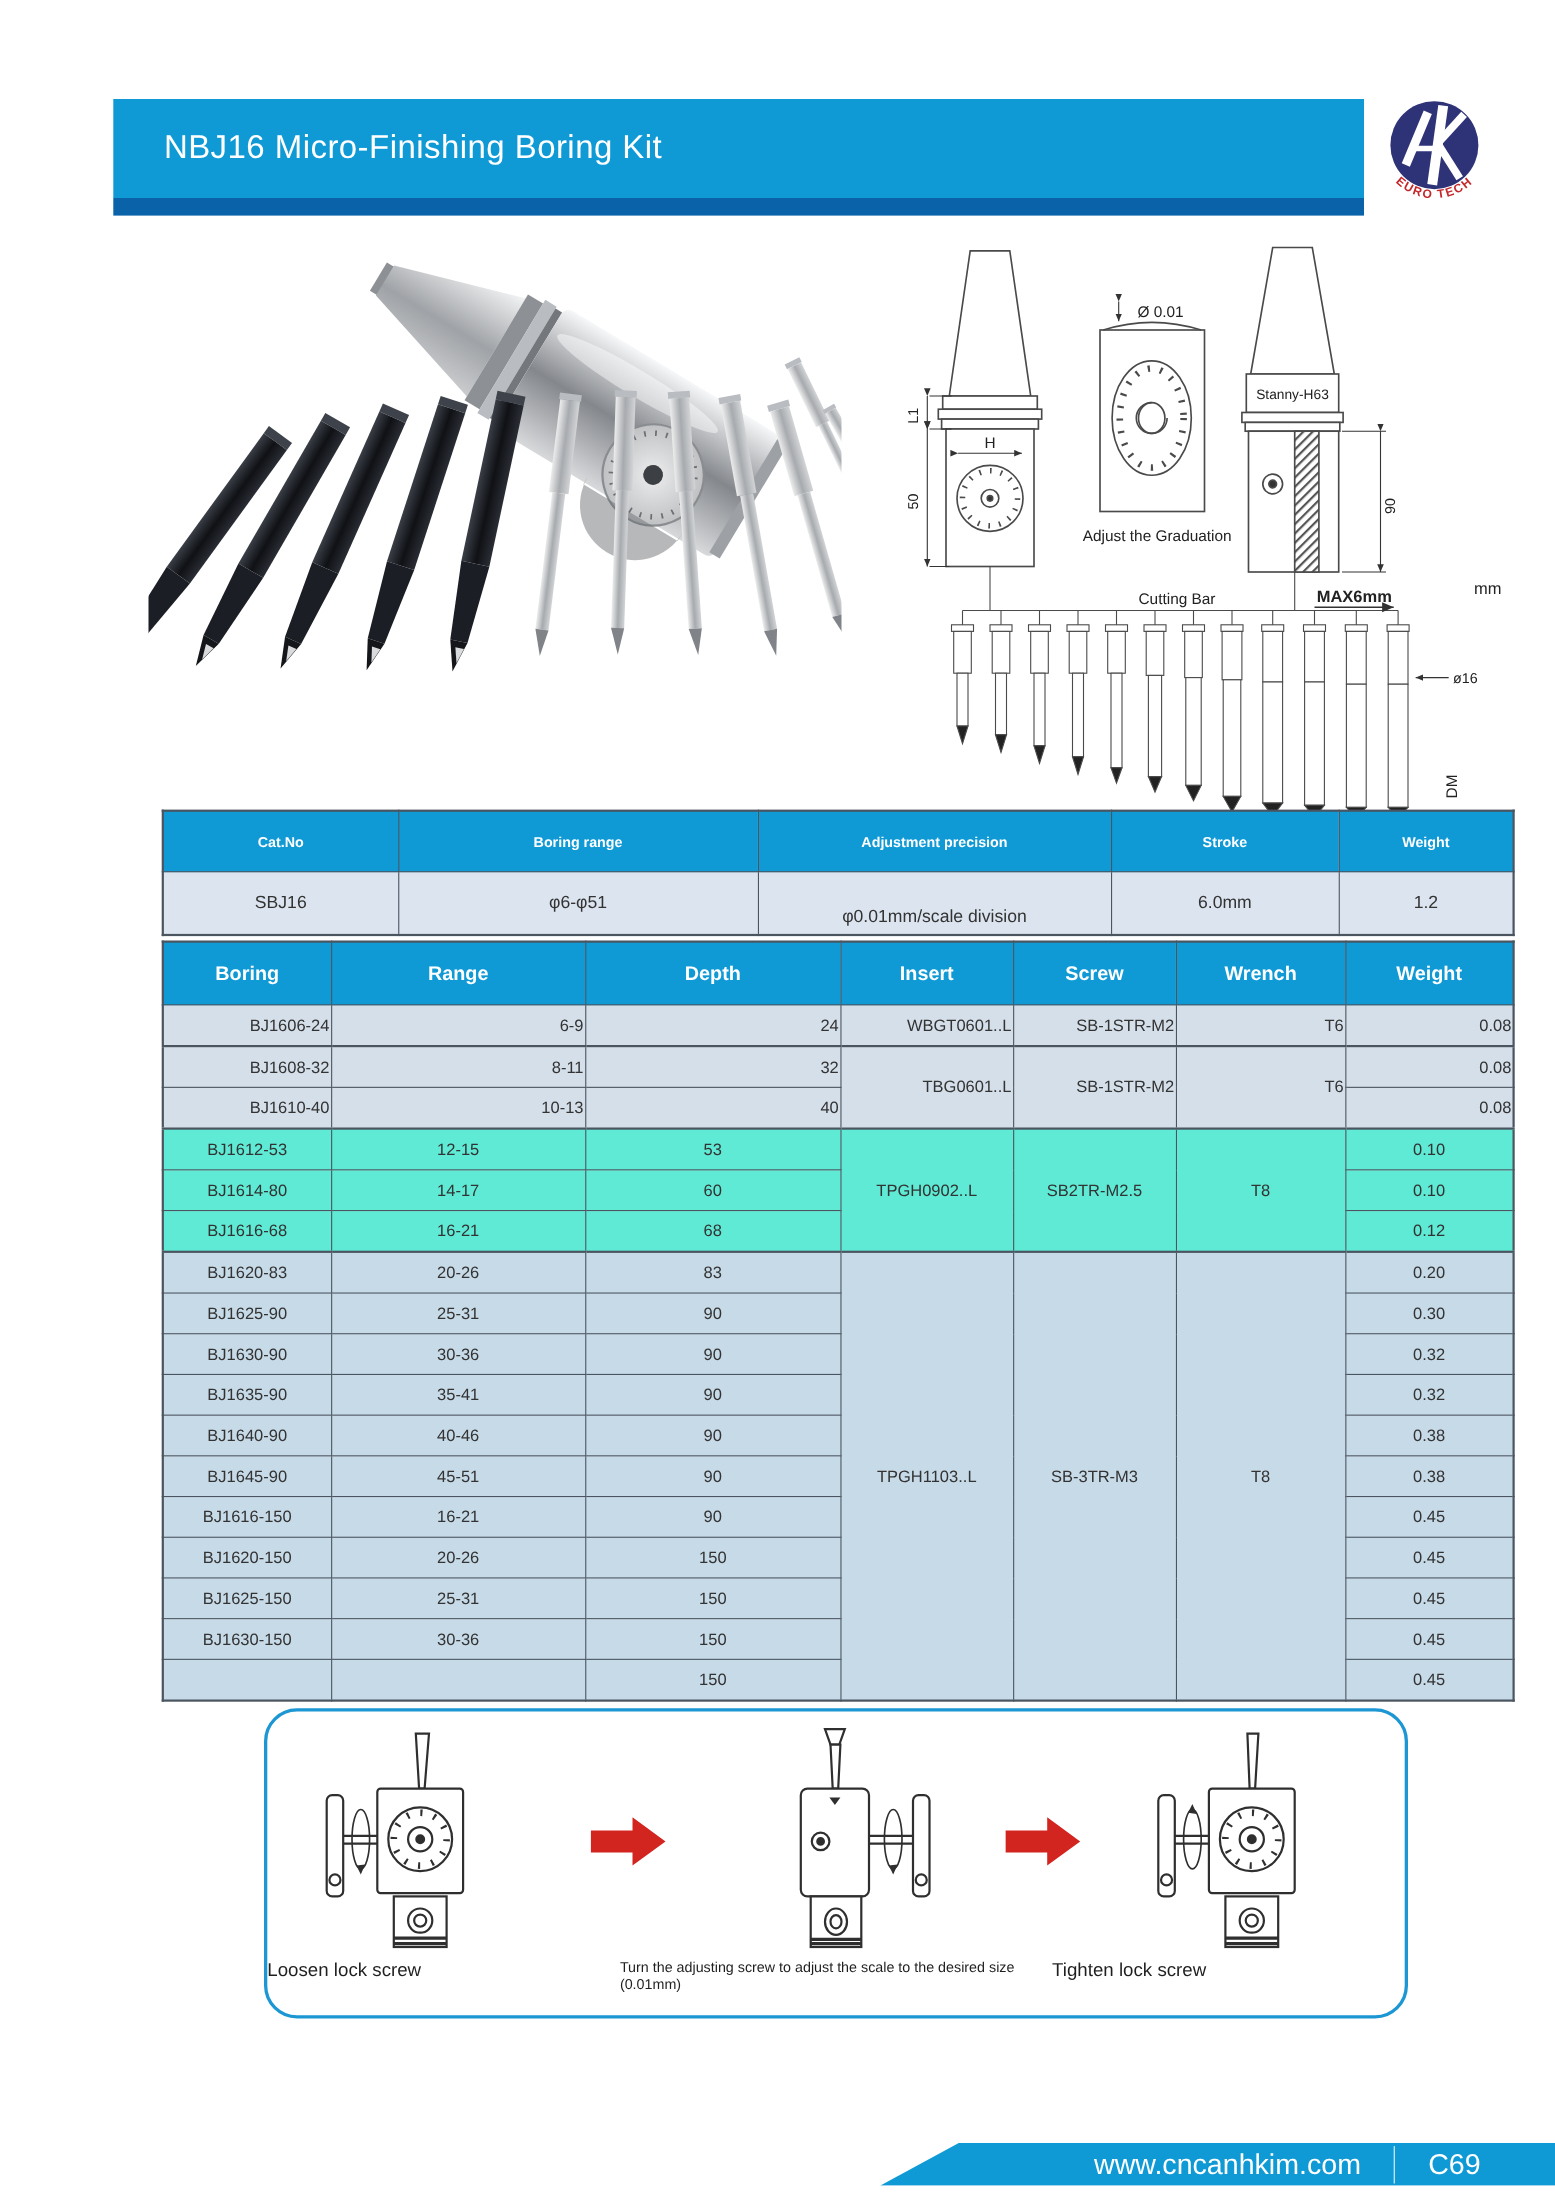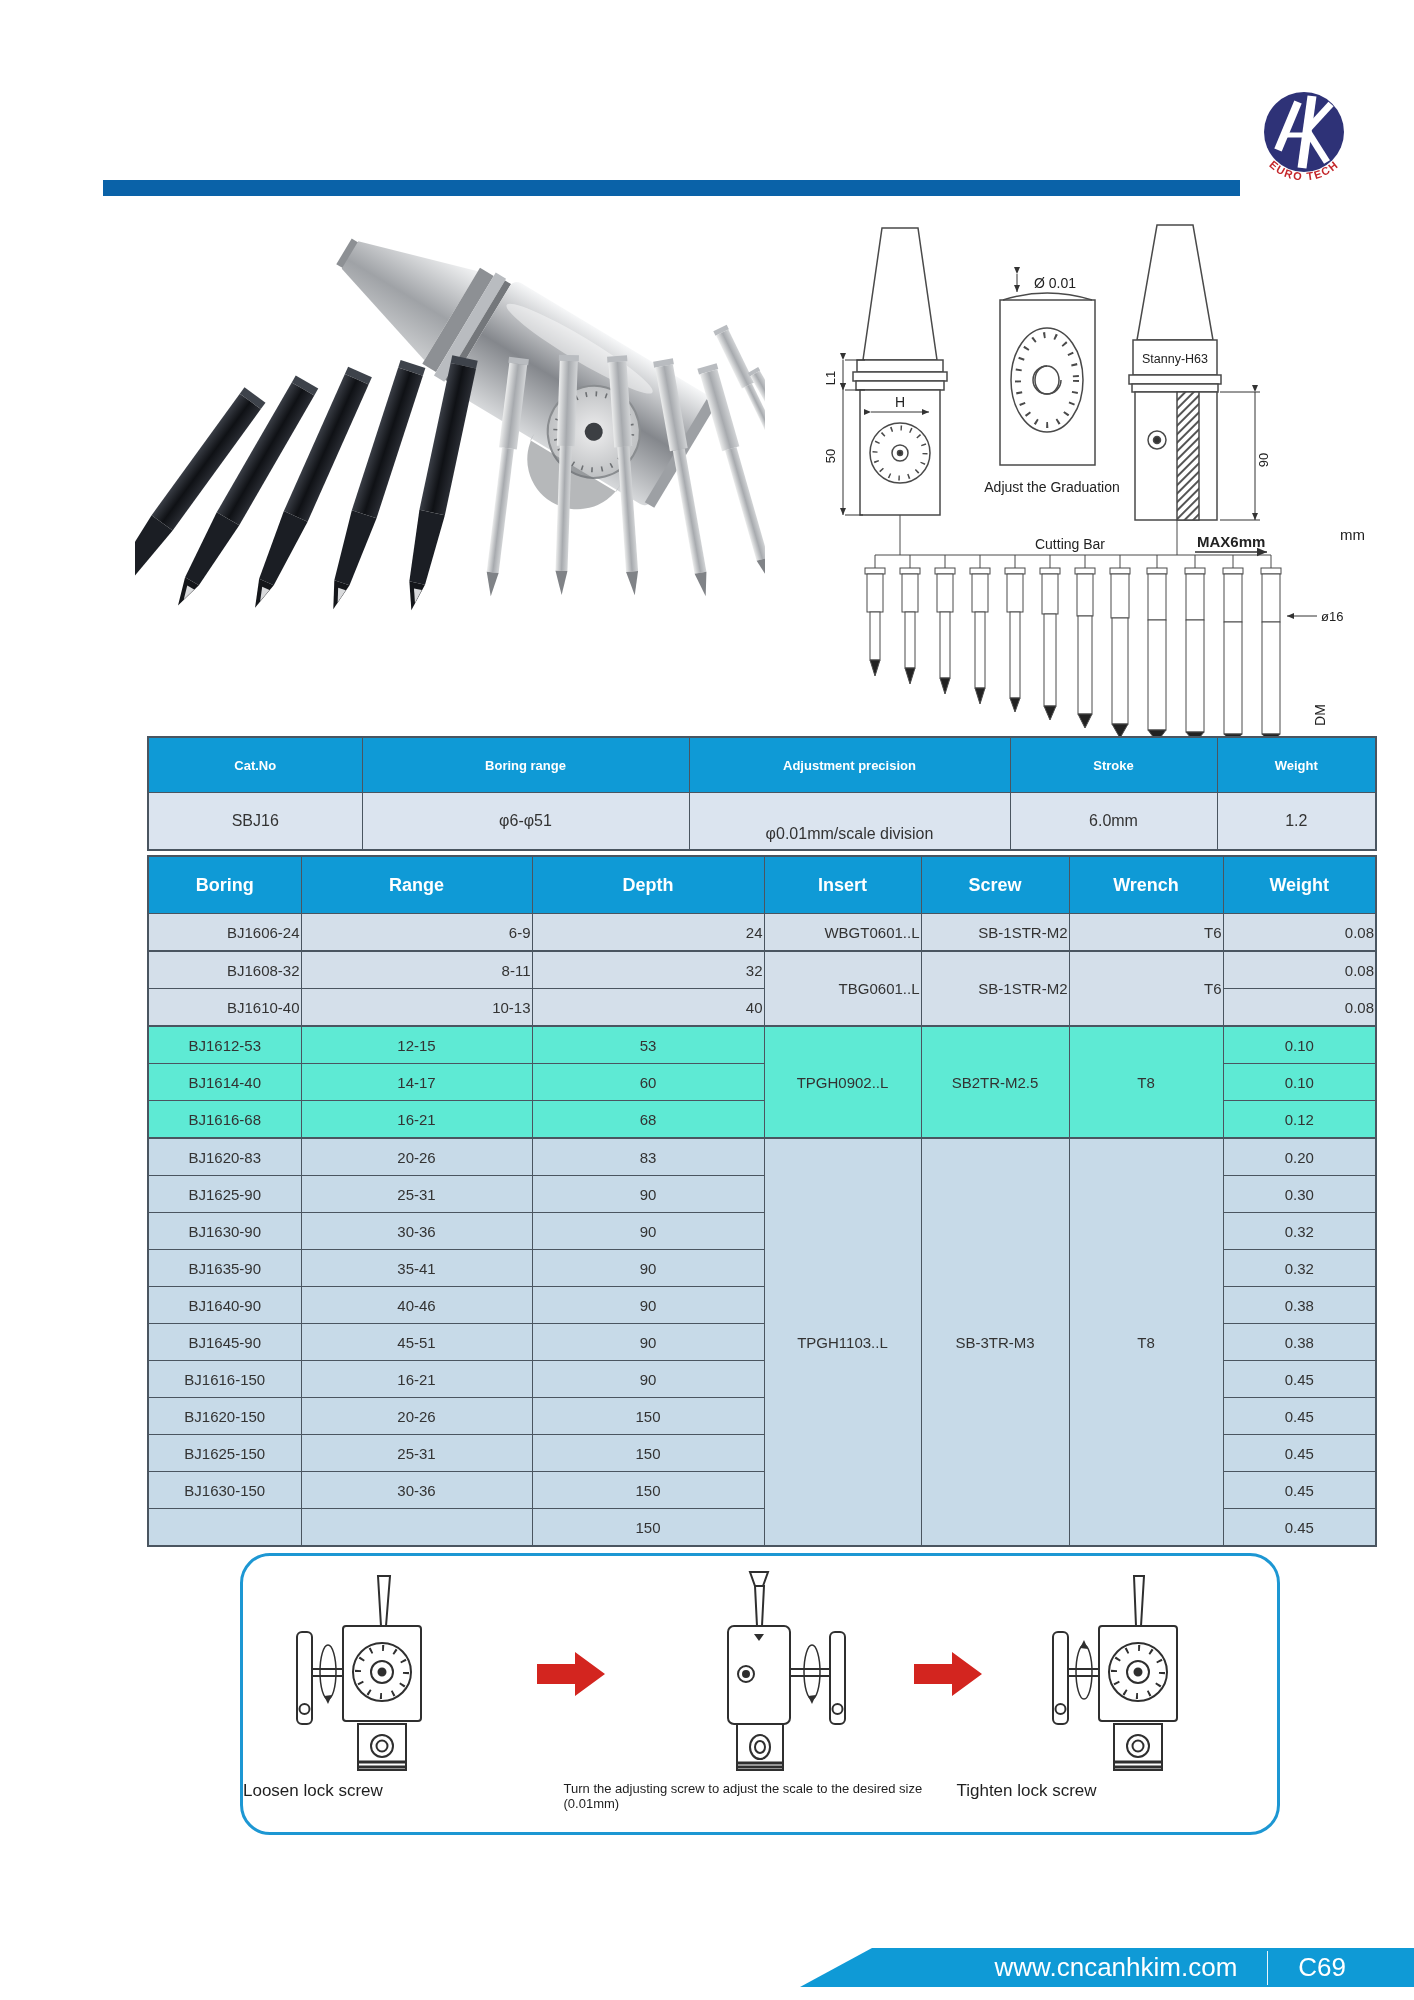--- a/index.html
+++ b/index.html
@@ -51,20 +51,23 @@
           clip-path:polygon(0 100%,72px 0,100% 0,100% 100%);
           display:flex;align-items:center;justify-content:flex-end;gap:30px;
           padding-right:68px;box-sizing:border-box;color:#fff;font-size:26px;}
   .footer .divider{width:1px;height:34px;background:rgba(255,255,255,.9);}
 </style>
 </head>
 <body>
 
 <div class="page">
 
+  <div class="titlebar">
+    <span class="title">NBJ16 Micro-Finishing Boring Kit</span>
+  </div>
   <div class="titlestrip"></div>
 
   <svg class="logo" viewBox="0 0 104 110">
     <defs>
       <path id="arcT" d="M12,44 A40,40 0 0 1 36,10" fill="none"></path>
       <path id="arcB" d="M8,70 A50,50 0 0 0 96,70" fill="none"></path>
     </defs>
     <circle cx="52" cy="48" r="40" fill="#2e3277"></circle>
     <g stroke="#ffffff" fill="none">
       <path d="M26,66 L46,18" stroke-width="8"></path>
@@ -426,21 +429,21 @@
     <tr class="shade-b gline">
       <td>BJ1612-53</td>
       <td>12-15</td>
       <td>53</td>
       <td rowspan="3">TPGH0902..L</td>
       <td rowspan="3">SB2TR-M2.5</td>
       <td rowspan="3">T8</td>
       <td>0.10</td>
     </tr>
     <tr class="shade-b">
-      <td>BJ1614-40</td>
+      <td>BJ1614-80</td>
       <td>14-17</td>
       <td>60</td>
       <td>0.10</td>
     </tr>
     <tr class="shade-b">
       <td>BJ1616-68</td>
       <td>16-21</td>
       <td>68</td>
       <td>0.12</td>
     </tr>

